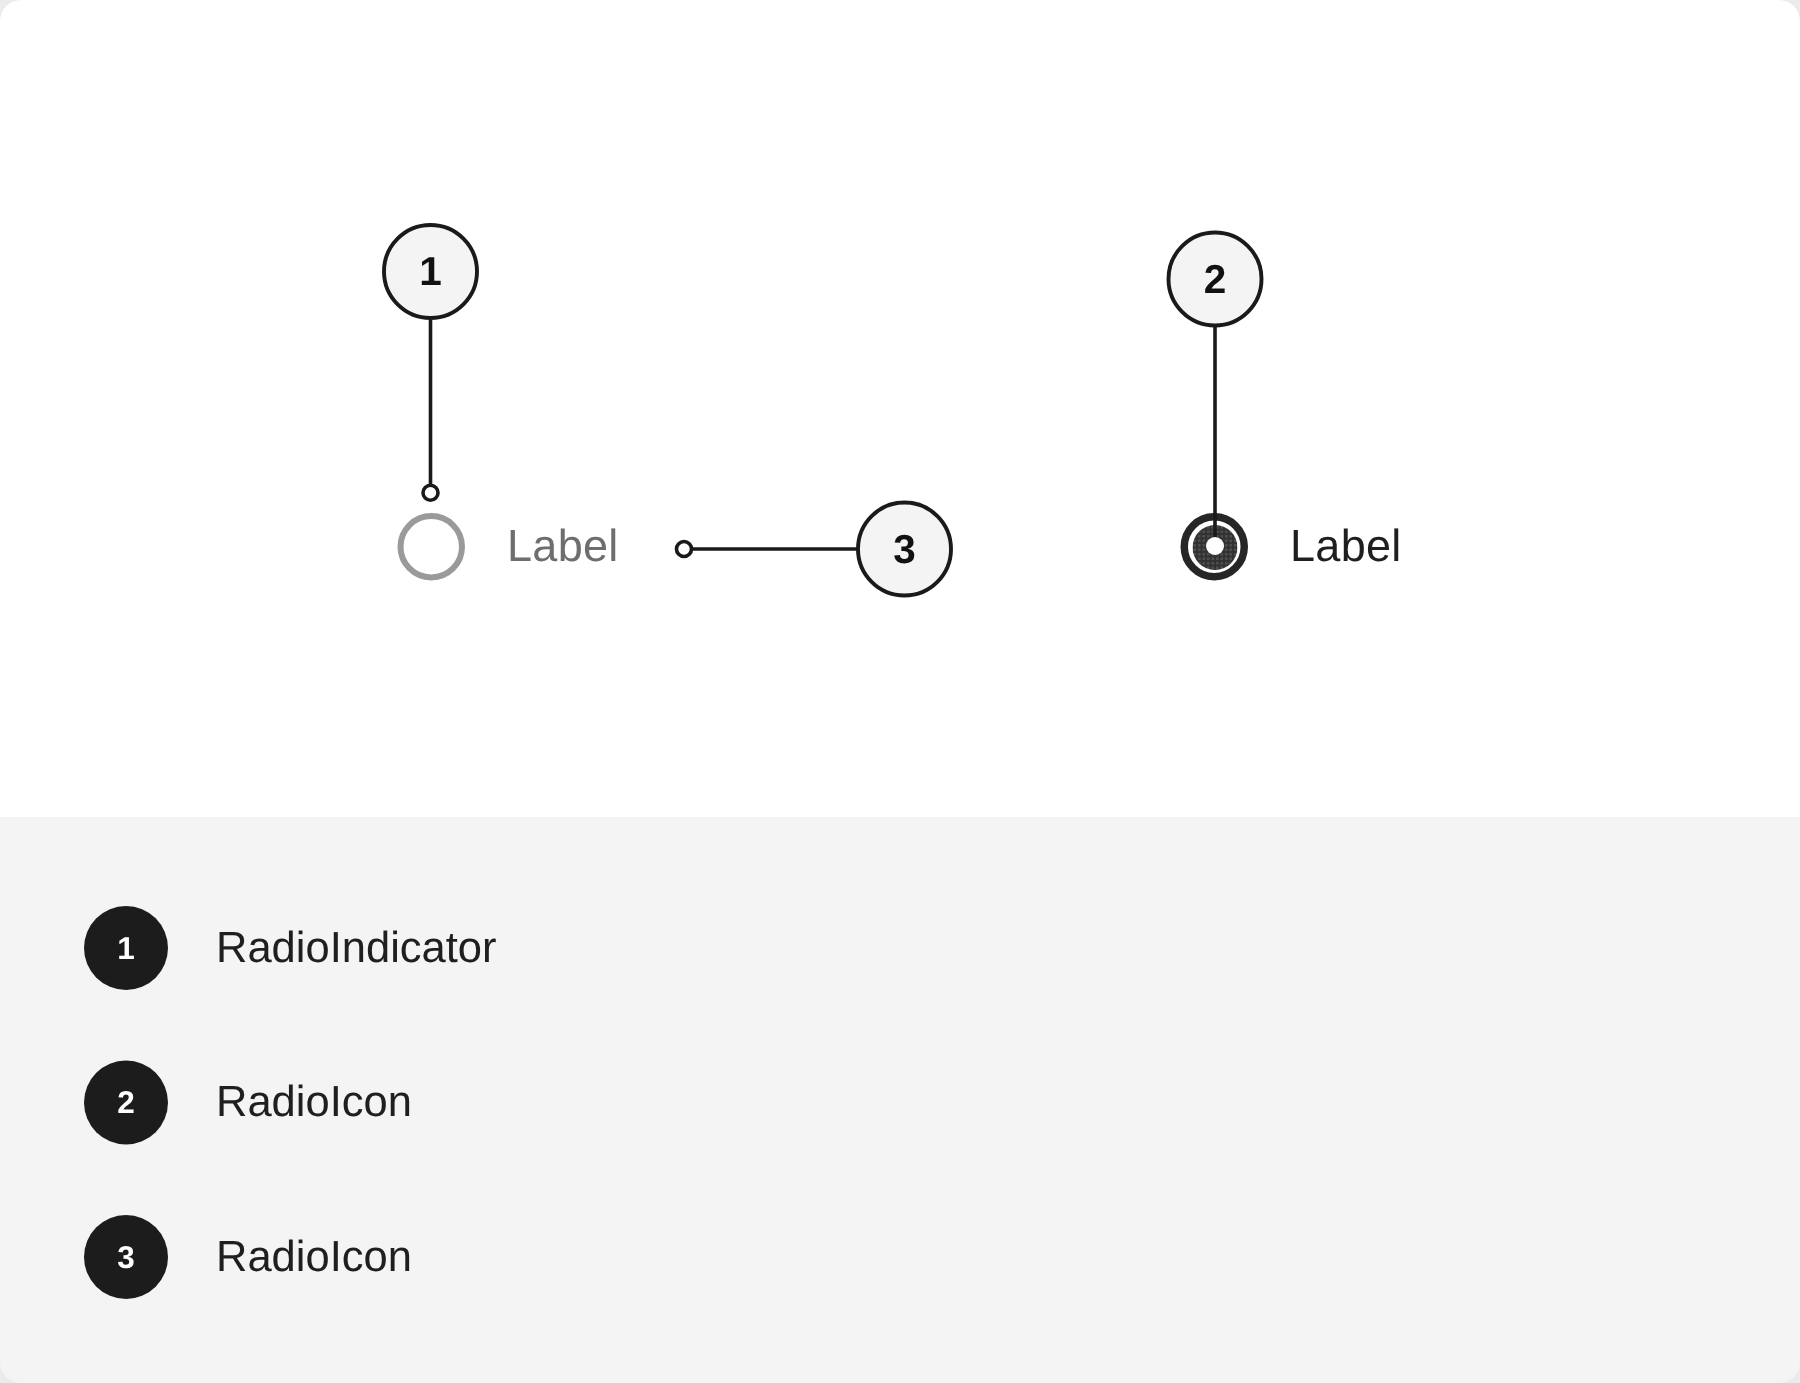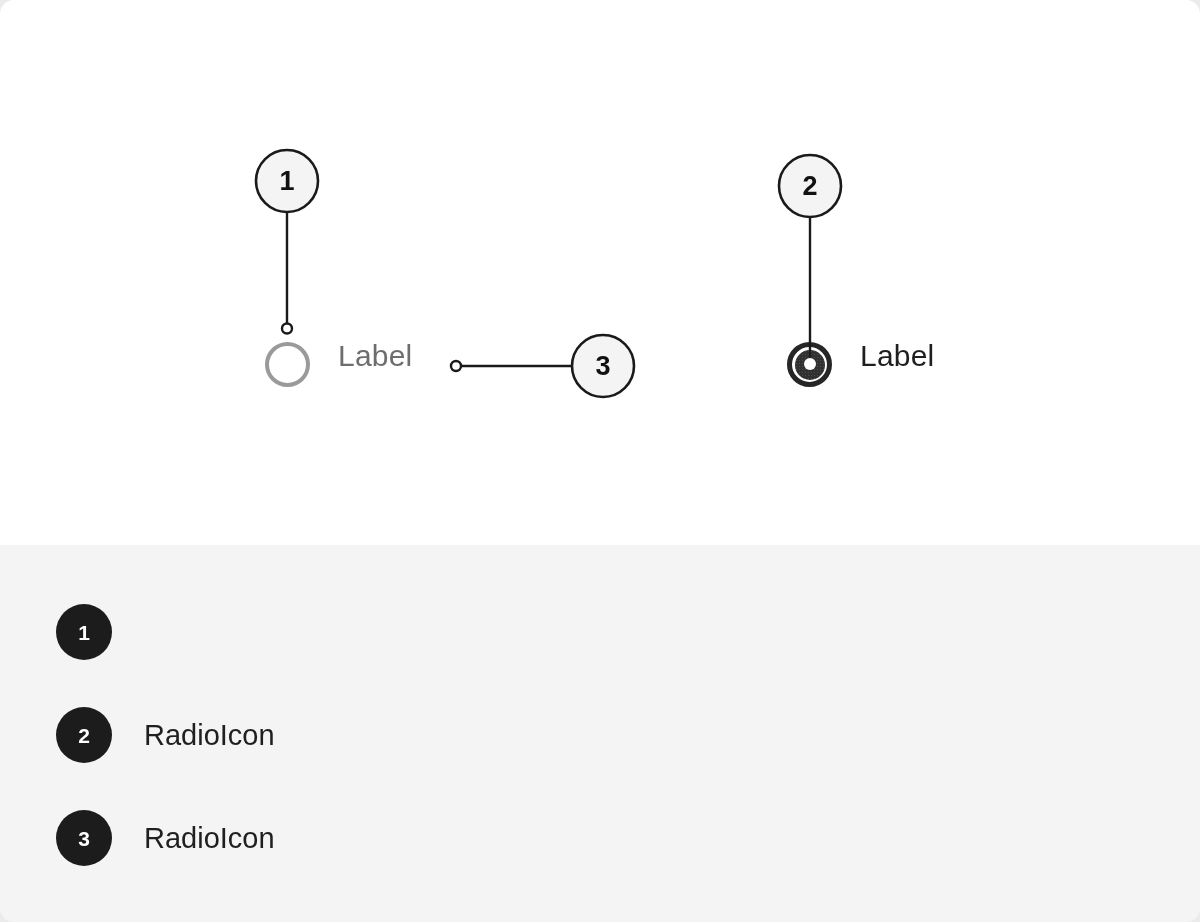--- a/index.html
+++ b/index.html
@@ -42,20 +42,21 @@
     height: 377px;
     background: #f4f4f4;
     border-bottom-left-radius: 14px;
     border-bottom-right-radius: 14px;
   }
 
   
   .radio-row {
     position: absolute;
     display: flex;
+    align-items: center;
   }
   #radio-row-unselected { left: 264px; top: 341px; }
   #radio-row-selected   { left: 786px; top: 341px; }
 
   .radio-icon-wrap {
     position: relative;
     width: 48px;
     height: 48px;
     flex: 0 0 48px;
   }
@@ -205,20 +206,21 @@
       </g>
     </svg>
   </div>
 
   <div class="legend-panel"></div>
 
   <div class="legend-list">
 
     <div class="legend-item">
       <span class="legend-badge">1</span>
+      <span class="legend-text">RadioIndicator</span>
     </div>
 
     <div class="legend-item">
       <span class="legend-badge">2</span>
       <span class="legend-text">RadioIcon</span>
     </div>
 
     <div class="legend-item">
       <span class="legend-badge">3</span>
       <span class="legend-text">RadioIcon</span>

